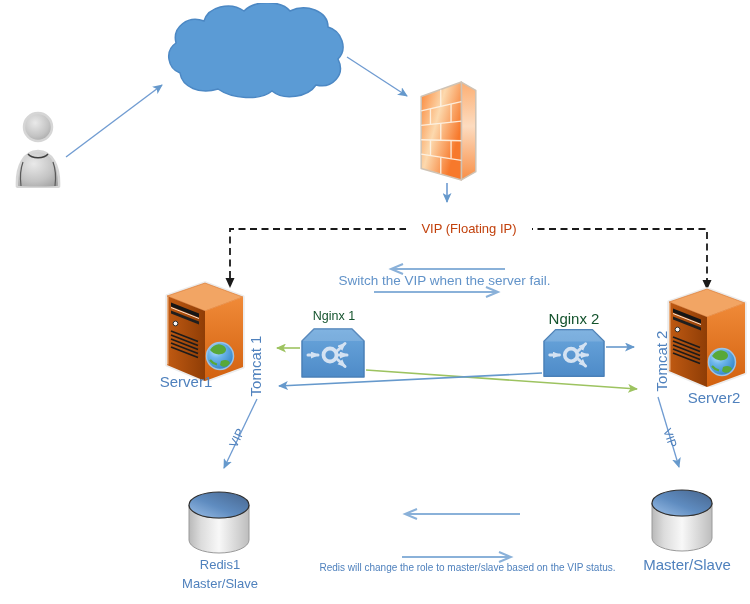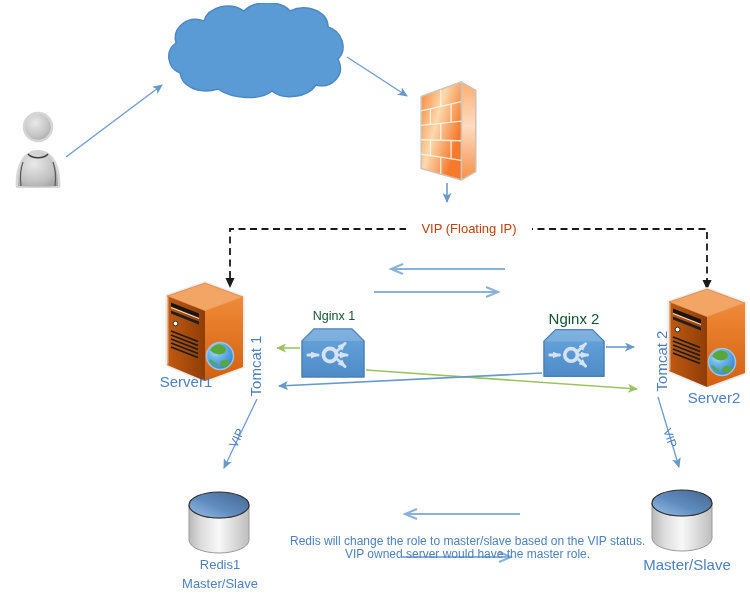--- a/index.html
+++ b/index.html
@@ -249,31 +249,31 @@
   <div class="lbl lbl-dark" style="left:541px;top:310px;width:66px;font-size:15px">Nginx 2</div>
 
   <div class="lbl" style="left:144px;top:373px;width:84px;font-size:15px">Server1</div>
   <div class="lbl" style="left:672px;top:389px;width:84px;font-size:15px">Server2</div>
 
   <div class="lbl rot" style="left:205px;top:357px;width:100px;height:18px;font-size:15px;transform:rotate(-90deg)">Tomcat 1</div>
   <div class="lbl rot" style="left:611px;top:352px;width:100px;height:18px;font-size:15px;transform:rotate(-90deg)">Tomcat 2</div>
 
   <div class="lbl" style="left:406px;top:221px;width:126px;font-size:13px;color:#c2410c;background:#fff;line-height:16px">VIP (Floating IP)</div>
 
+  <div class="lbl lbl-blue-lt" style="left:317px;top:273px;width:255px;font-size:13.5px">Switch the VIP when the server fail.</div>
 
   <div class="lbl rot" style="left:217px;top:430px;width:40px;height:16px;font-size:12px;transform:rotate(-64deg)">VIP</div>
   <div class="lbl rot" style="left:650px;top:430px;width:40px;height:16px;font-size:12px;transform:rotate(70deg)">VIP</div>
 
   <div class="lbl" style="left:168px;top:555px;width:104px;font-size:13px;line-height:19px">
     <div>Redis1</div>
     <div>Master/Slave</div>
   </div>
   <div class="lbl" style="left:635px;top:555px;width:104px;font-size:15px;line-height:19px">
     <div>Master/Slave</div>
   </div>
 
 
-  <div class="lbl" style="left:290px;top:535px;width:355px;font-size:12px;line-height:13px">
+  <div class="lbl" style="left:290px;top:561px;width:355px;font-size:10px;line-height:13px">
     <div>Redis will change the role to master/slave based on the VIP status.</div>
-    <div>VIP owned server would have the master role.</div>
   </div>
 
 </div>
 
 </body></html>

